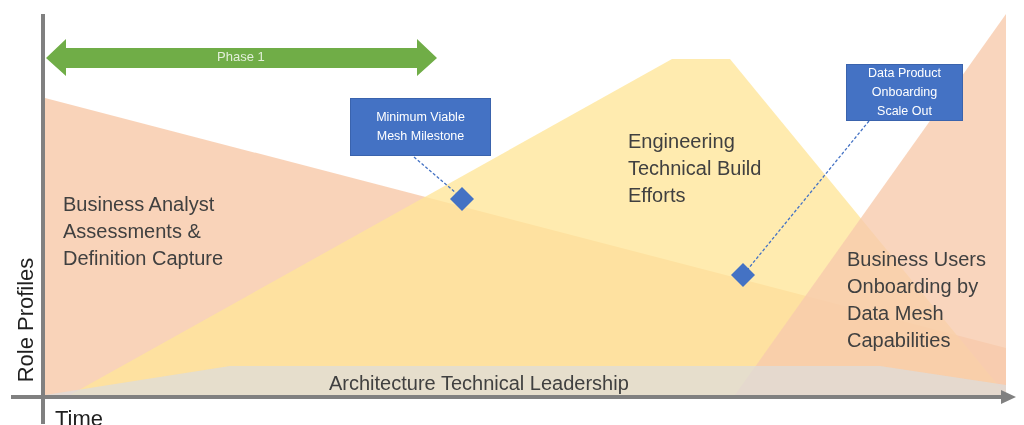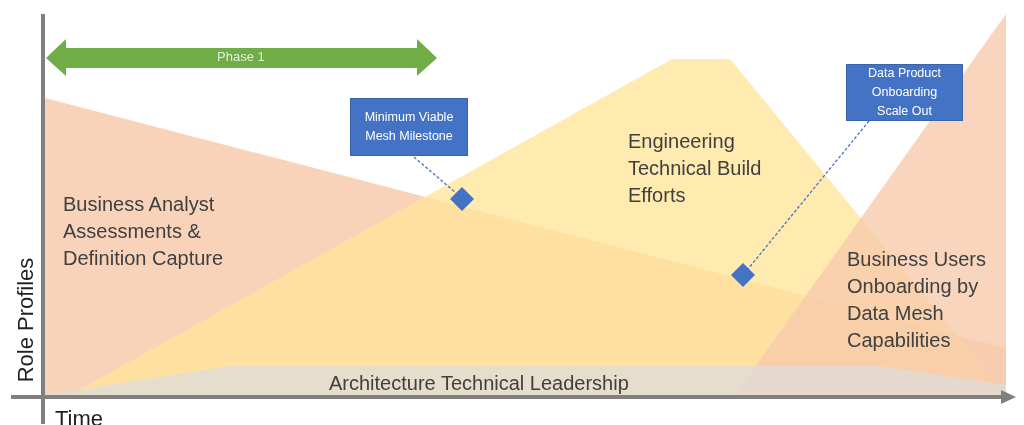--- a/index.html
+++ b/index.html
@@ -42,21 +42,21 @@
     <line x1="869" y1="111" x2="748" y2="259" stroke="#4472c4" stroke-width="1.3" stroke-dasharray="3,2"></line>
 
     <polygon points="462,177 474,189 462,201 450,189" fill="#4472c4"></polygon>
     <polygon points="743,253 755,265 743,277 731,265" fill="#4472c4"></polygon>
   </svg>
 
   
   <div class="phase-label" style="left:217px; top:39px;">Phase 1</div>
 
   
-  <div class="callout" style="left:350px; top:88px; width:118px; height:58px;">
+  <div class="callout" style="left:350px; top:88px; width:141px; height:58px;">
     <span>Minimum Viable</span>
     <span>Mesh Milestone</span>
   </div>
   <div class="callout" style="left:806px; top:54px; width:117px; height:57px;margin-left:40px;">
     <span>Data Product</span>
     <span>Onboarding</span>
     <span>Scale Out</span>
   </div>
 
   

